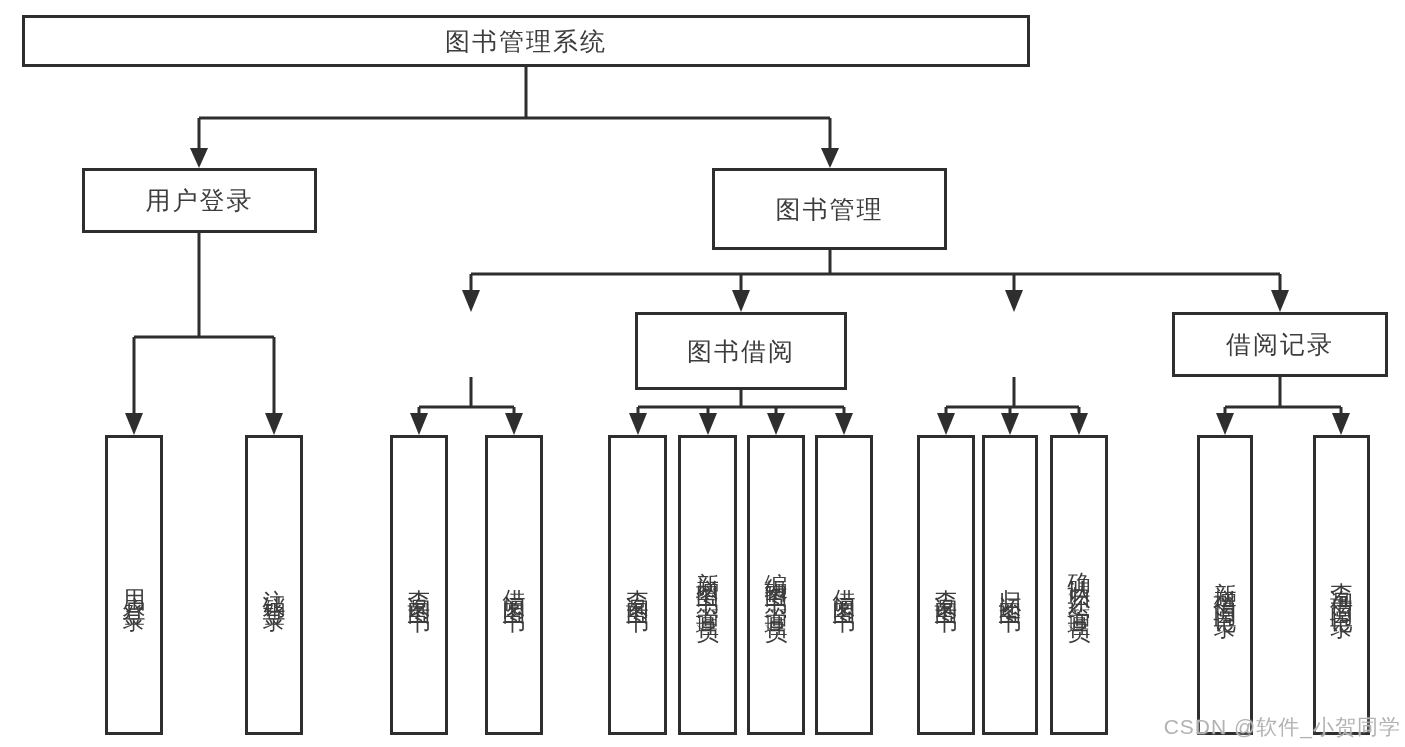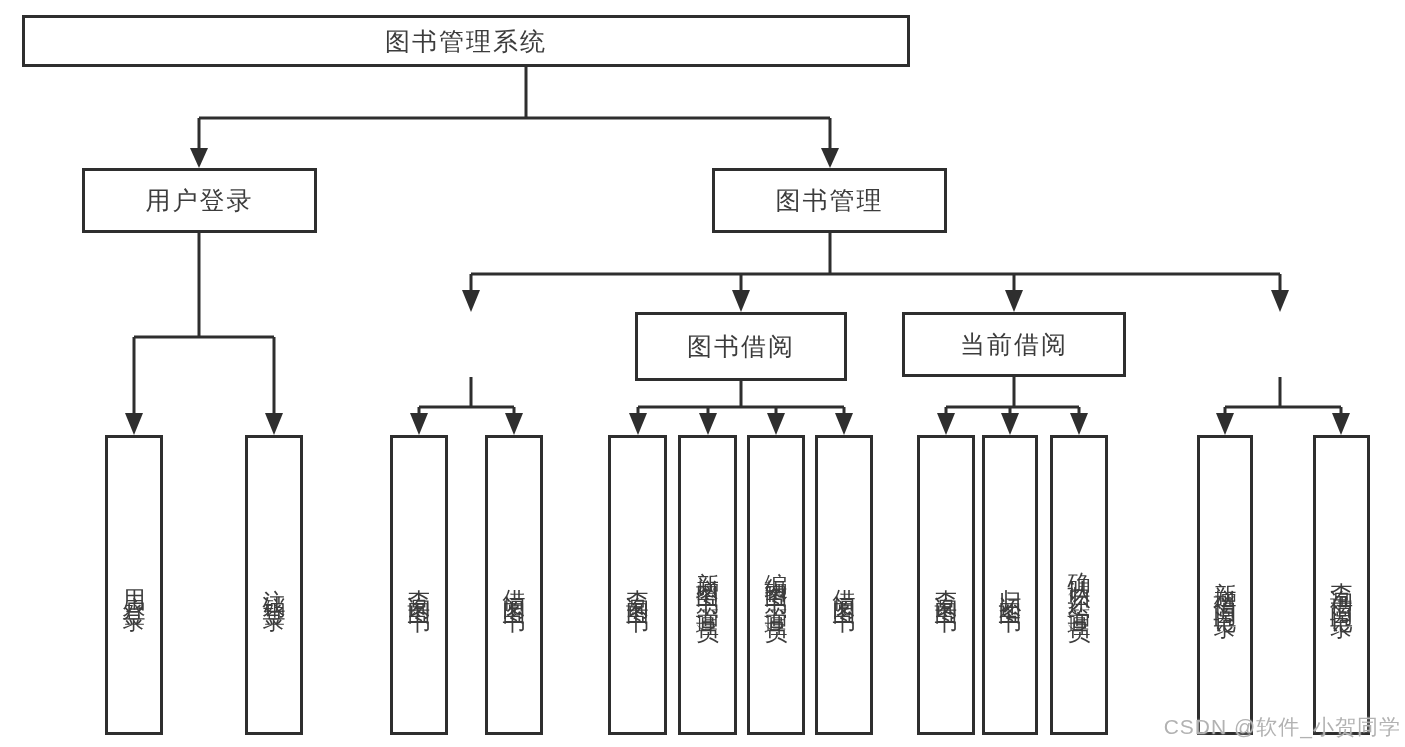--- a/index.html
+++ b/index.html
@@ -79,27 +79,27 @@
     <path d="M1014 377 V407 M946 407 H1079 M946 407 V415 M1010 407 V415 M1079 407 V415"></path>
     <polygon points="937,413 955,413 946,435"></polygon>
     <polygon points="1001,413 1019,413 1010,435"></polygon>
     <polygon points="1070,413 1088,413 1079,435"></polygon>
 
     <path d="M1280 377 V407 M1225 407 H1341 M1225 407 V415 M1341 407 V415"></path>
     <polygon points="1216,413 1234,413 1225,435"></polygon>
     <polygon points="1332,413 1350,413 1341,435"></polygon>
   </svg>
 
-  <div class="box h-box" style="left:22px;top:15px;width:888px;height:52px;">图书管理系统</div>
+  <div class="box h-box" style="left:22px;top:15px;width:1008px;height:52px;">图书管理系统</div>
 
   <div class="box h-box" style="left:82px;top:168px;width:235px;height:65px;">用户登录</div>
-  <div class="box h-box" style="left:712px;top:168px;width:235px;height:65px;">图书管理</div>
+  <div class="box h-box" style="left:712px;top:168px;width:235px;height:82px;">图书管理</div>
 
-  <div class="box h-box" style="left:635px;top:312px;width:212px;height:69px;">图书借阅</div>
-  <div class="box h-box" style="left:902px;top:312px;width:224px;height:65px;">当前借阅</div>
+  <div class="box h-box" style="left:635px;top:312px;width:212px;height:78px;">图书借阅</div>
+  <div class="box h-box" style="left:1172px;top:312px;width:216px;height:65px;">借阅记录</div>
 
   <div class="box v-box" style="left:105px;top:435px;width:58px;height:300px;">用户登录</div>
   <div class="box v-box" style="left:245px;top:435px;width:58px;height:300px;">注销登录</div>
 
   <div class="box v-box" style="left:390px;top:435px;width:58px;height:300px;">查询图书</div>
   <div class="box v-box" style="left:485px;top:435px;width:58px;height:300px;">借阅图书</div>
 
   <div class="box v-box" style="left:608px;top:435px;width:59px;height:300px;">查询图书</div>
   <div class="box v-box" style="left:678px;top:435px;width:59px;height:300px;">新增图书（管理员）</div>
   <div class="box v-box" style="left:747px;top:435px;width:58px;height:300px;">编辑图书（管理员）</div>

